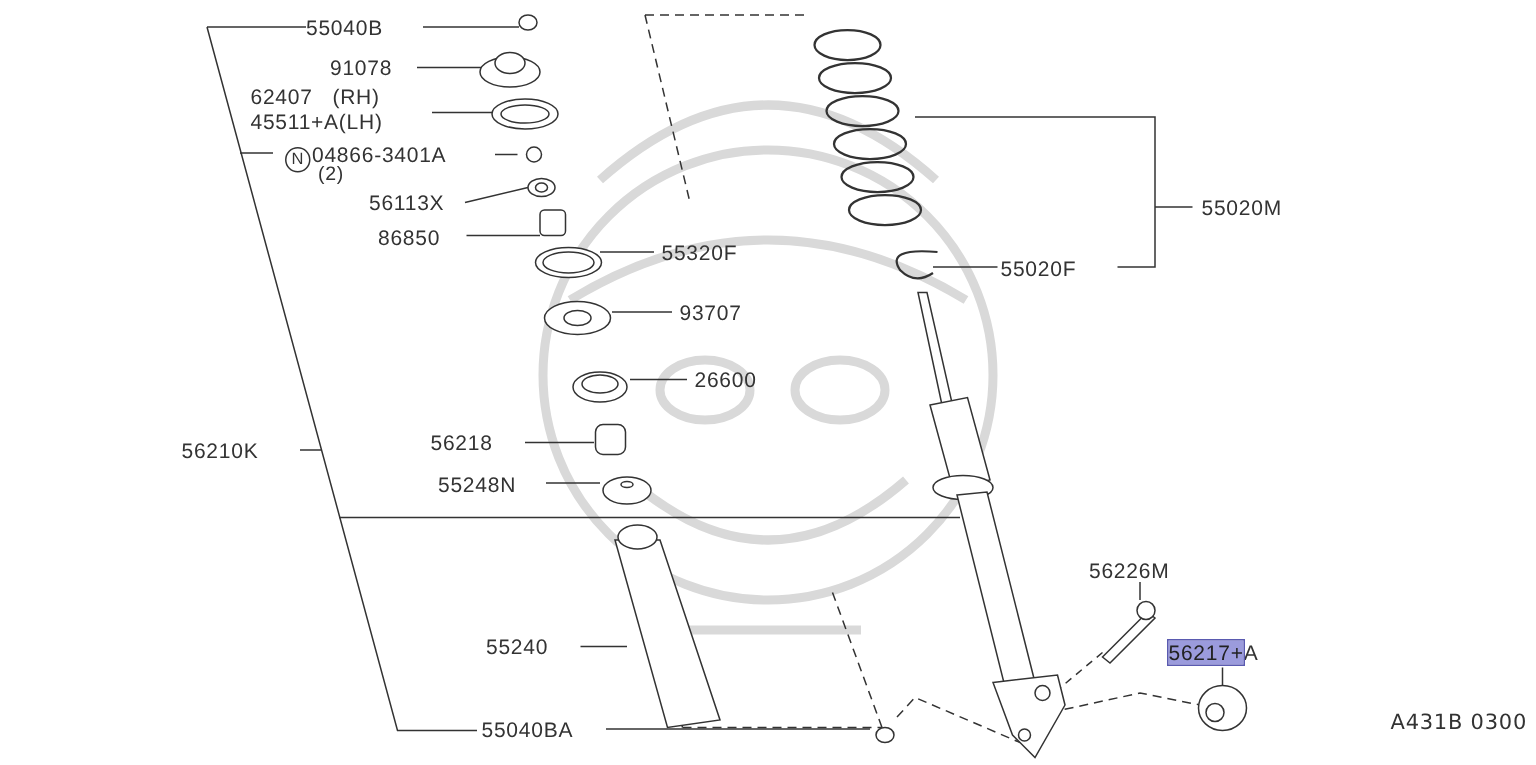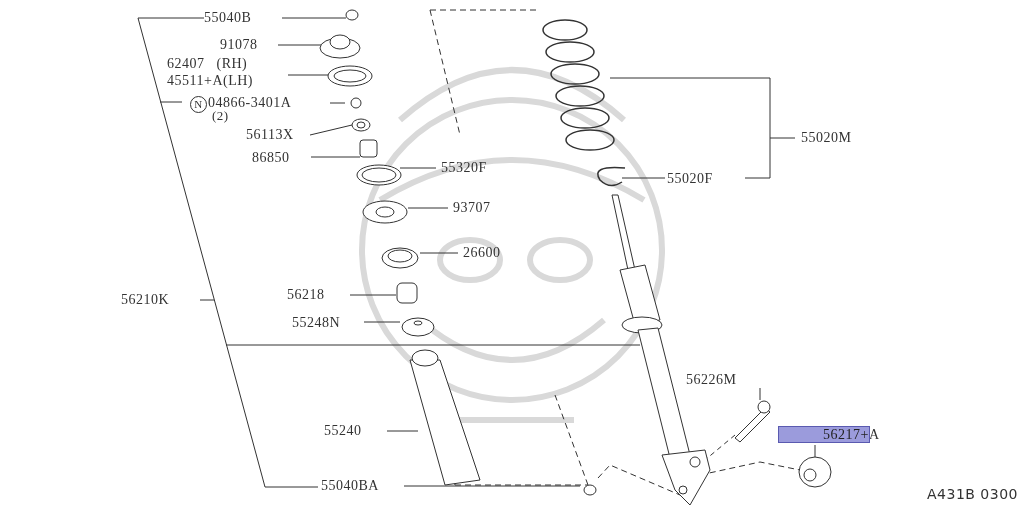--- a/index.html
+++ b/index.html
@@ -1,23 +1,23 @@
 <!DOCTYPE html>
 <html><head>
 <meta charset="utf-8">
 <style>
   html, body { margin:0; padding:0; background:#ffffff; }
   body { width:1024px; height:510px; position:relative; overflow:hidden;
          font-family:"DejaVu Sans", sans-serif; }
   #diagram { position:absolute; left:0; top:0; width:1024px; height:510px; }
-  .lbl { position:absolute; font-family:Liberation Serif, serif; font-size:14px;
+  .lbl { position:absolute; font-family:Liberation Sans, sans-serif; font-size:14px;
          color:#333; letter-spacing:0.5px; white-space:nowrap; line-height:16px; cursor:pointer; }
   .lbl.small { font-size:13px; }
-  .hl { background:#9b9bdc; outline:1px solid #5a5ab0; color:#222;padding-left:44px; }
-  .code { position:absolute; right:6px; bottom:8px; font-size:14px; color:#333;
+  .hl { background:#9b9bdc; outline:1px solid #5a5ab0; color:#222; }
+  .code { position:absolute; right:6px; bottom:20px; font-size:14px; color:#333;
           font-family:"DejaVu Sans", sans-serif; letter-spacing:0.5px; }
   .nmark { display:inline-block; width:15px; height:15px; border:1px solid #333; border-radius:50%;
            text-align:center; line-height:15px; font-size:11px; margin-right:1px; vertical-align:-1px; }
 </style>
 </head>
 <body>
 
 <svg id="diagram" viewBox="0 0 1024 510" xmlns="http://www.w3.org/2000/svg">
   <g fill="none" stroke="#d9d9d9" stroke-width="6">
     <circle cx="512" cy="250" r="150"></circle>
@@ -121,16 +121,16 @@
 <div class="lbl" style="left:441px;top:160px">55320F</div>
 <div class="lbl" style="left:453px;top:200px">93707</div>
 <div class="lbl" style="left:463px;top:245px">26600</div>
 <div class="lbl" style="left:287px;top:287px">56218</div>
 <div class="lbl" style="left:121px;top:292px">56210K</div>
 <div class="lbl" style="left:292px;top:315px">55248N</div>
 <div class="lbl" style="left:324px;top:423px">55240</div>
 <div class="lbl" style="left:321px;top:478px">55040BA</div>
 <div class="lbl" style="left:801px;top:130px">55020M</div>
 <div class="lbl" style="left:667px;top:171px">55020F</div>
-<div class="lbl" style="left:686px;top:372px">56226M</div>
+<div class="lbl" style="left:726px;top:372px">56226M</div>
 <div class="lbl" style="left:779px;top:427px"><span class="hl">56217+</span><span>A</span></div>
 
 <div class="code">A431B 0300</div>
 
 </body></html>

